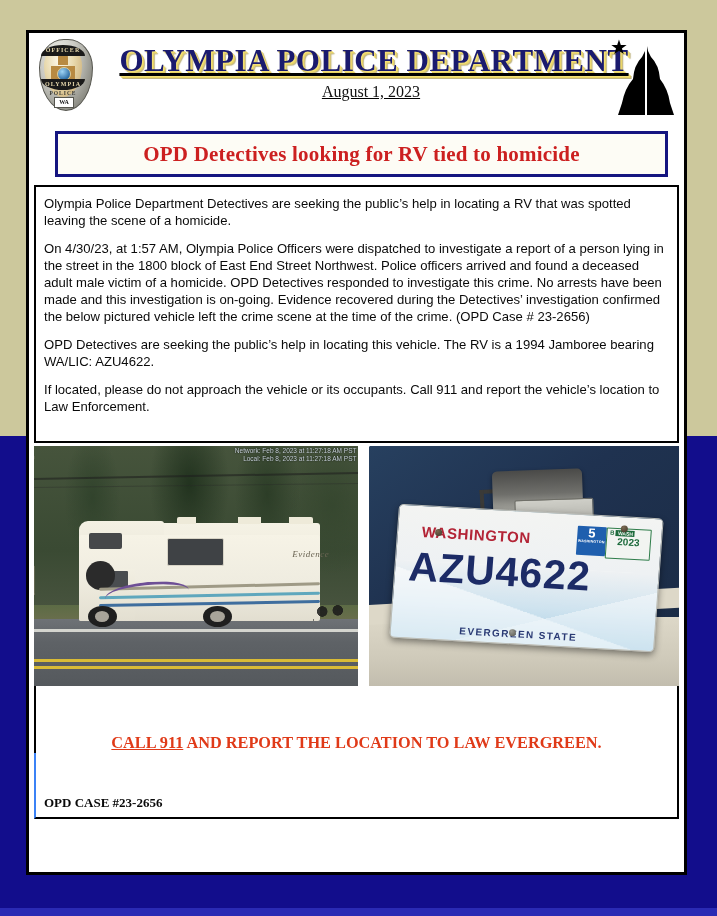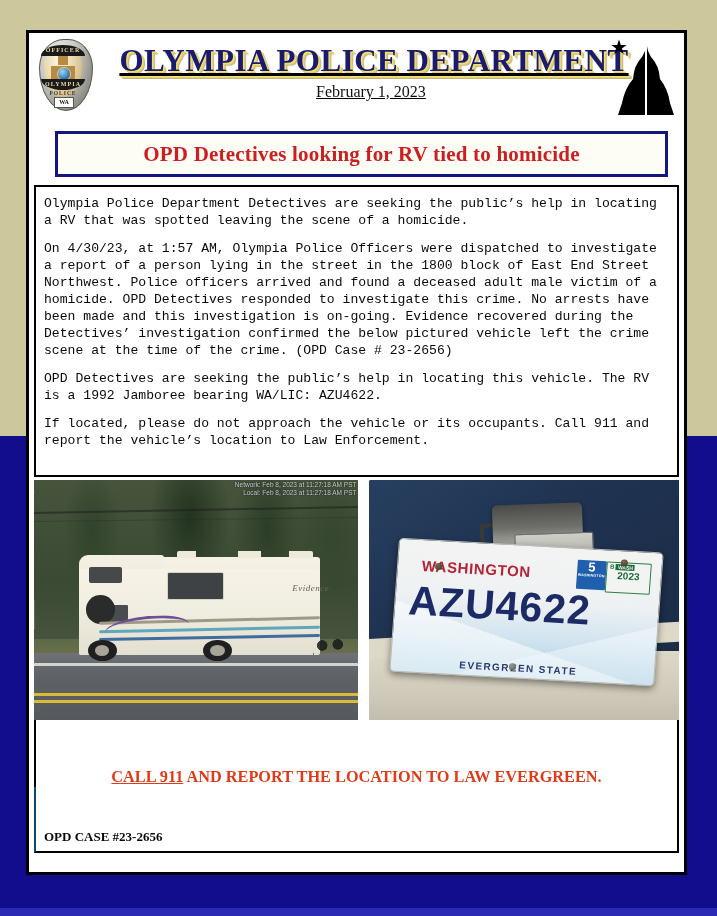--- a/index.html
+++ b/index.html
@@ -206,21 +206,21 @@
   
   .body-box {
     margin: 0 5px;
     border: 2px solid #000;
     background: #fff;
     padding: 8px 8px 6px 8px;
     box-sizing: border-box;
   }
   .body-box p {
     margin: 0 0 11px 0;
-    font-family: Liberation Mono, monospace;
+    font-family: Liberation Sans, sans-serif;
     font-size: 13.1px;
     line-height: 1.30;
     color: #0a0a0a;
     text-align: left;
   }
   .body-box p:last-child { margin-bottom: 20px; }
 
   
   .photo-row {
     display: flex;
@@ -595,21 +595,21 @@
     color: #e03a18;
     letter-spacing: 0;
     white-space: nowrap;
   }
   .warn-line.second { margin-top: 21px; }
   .warn-call { text-decoration: underline; margin-top: 32px; }
 
   
   .footer-box {
     margin: 0 5px;
-    border-left: 2px solid #0c4a6e;
+    border-left: 2px solid #3b82f6;
     border-right: 2px solid #000;
     border-bottom: 2px solid #000;
     padding: 42px 18px 8px 8px;
     height: 66px;
     box-sizing: border-box;
   }
   .footer-case {
     font-family: "Liberation Serif", serif;
     font-size: 13px;
     font-weight: bold;
@@ -629,41 +629,41 @@
         <div class="badge-inner"></div>
         <div class="badge-dome"></div>
         <div class="badge-globe"></div>
         <div class="badge-band-top">OFFICER</div>
         <div class="badge-band-mid">OLYMPIA</div>
         <div class="badge-police">POLICE</div>
         <div class="badge-wa">WA</div>
       </div>
 
       <div class="dept-title">Olympia Police Department</div>
-      <div class="dept-date">February 1, 2023</div>
+      <div class="dept-date">August 1, 2023</div>
 
       <div class="capitol">
         <div class="cap-star">★</div>
         <div class="cap-dome">
           <svg width="58" height="74" viewBox="0 0 58 74">
             <path fill="#000000" d="M28 0 L30 10 L33 16 Q41 24 42 38 Q50 48 52 62 L56 74 L0 74 L4 62 Q7 47 15 38 Q16 24 24 16 L27 10 Z"></path>
             <rect x="27" y="0" width="2" height="74" fill="#ffffff"></rect>
           </svg>
         </div>
       </div>
     </div>
 
     <div class="headline-wrap">
       <div class="headline">OPD Detectives looking for RV tied to homicide</div>
     </div>
 
     <div class="body-box">
       <p>Olympia Police Department Detectives are seeking the public’s help in locating a RV that was spotted leaving the scene of a homicide.</p>
       <p>On 4/30/23, at 1:57 AM, Olympia Police Officers were dispatched to investigate a report of a person lying in the street in the 1800 block of East End Street Northwest.  Police officers arrived and found a deceased adult male victim of a homicide.  OPD Detectives responded to investigate this crime.  No arrests have been made and this investigation is on-going.  Evidence recovered during the Detectives’ investigation confirmed the below pictured vehicle left the crime scene at the time of the crime.  (OPD Case #  23-2656)</p>
-      <p>OPD Detectives are seeking the public’s help in locating this vehicle.  The RV is a 1992 Jamboree bearing WA/LIC: AZU4622.</p>
+      <p>OPD Detectives are seeking the public’s help in locating this vehicle.  The RV is a 1994 Jamboree bearing WA/LIC: AZU4622.</p>
       <p>If located, please do not approach the vehicle or its occupants.  Call 911 and report the vehicle’s location to Law Enforcement.</p>
     </div>
 
     <div class="photo-row">
 
       <div class="photo photo-rv">
         <div class="rv-scene">
           <div class="rv-sky"></div>
           <div class="rv-trees"></div>
           <div class="rv-branches"></div>

